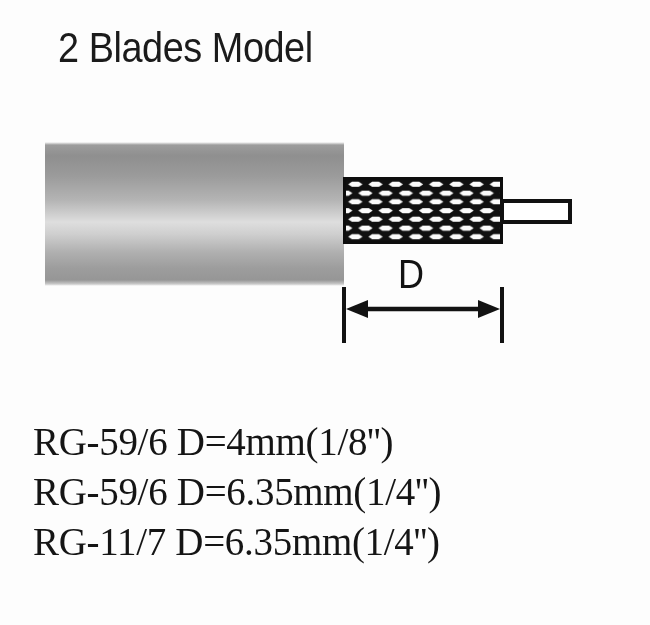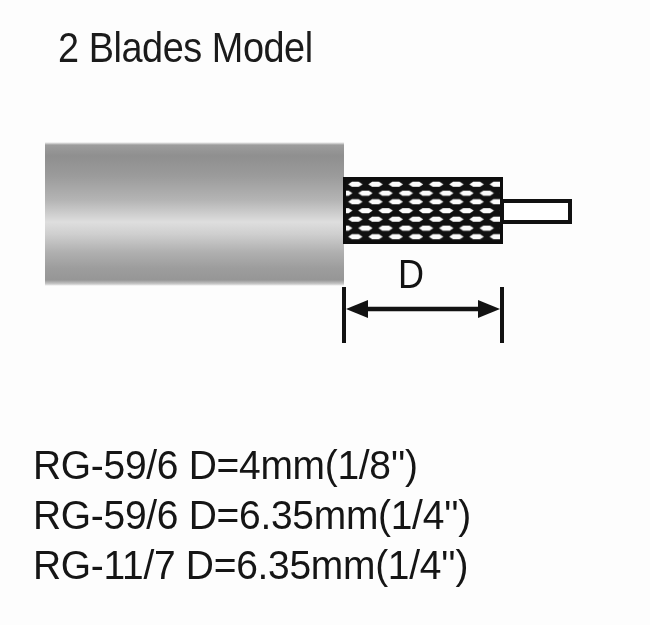--- a/index.html
+++ b/index.html
@@ -127,22 +127,23 @@
     line-height: 40px;
     color: #131313;
     transform: scaleX(0.9);
     transform-origin: left top;
   }
 
   
   .specs {
     position: absolute;
     left: 33px;
-    top: 440px;
+    top: 416px;
     width: 610px;
+    font-family: Liberation Serif, serif;
   }
   .spec-line {
     font-size: 41px;
     line-height: 50px;
     color: #151515;
     white-space: nowrap;
     transform: scaleX(0.95);
     transform-origin: left center;
     letter-spacing: -0.3px;
   }

